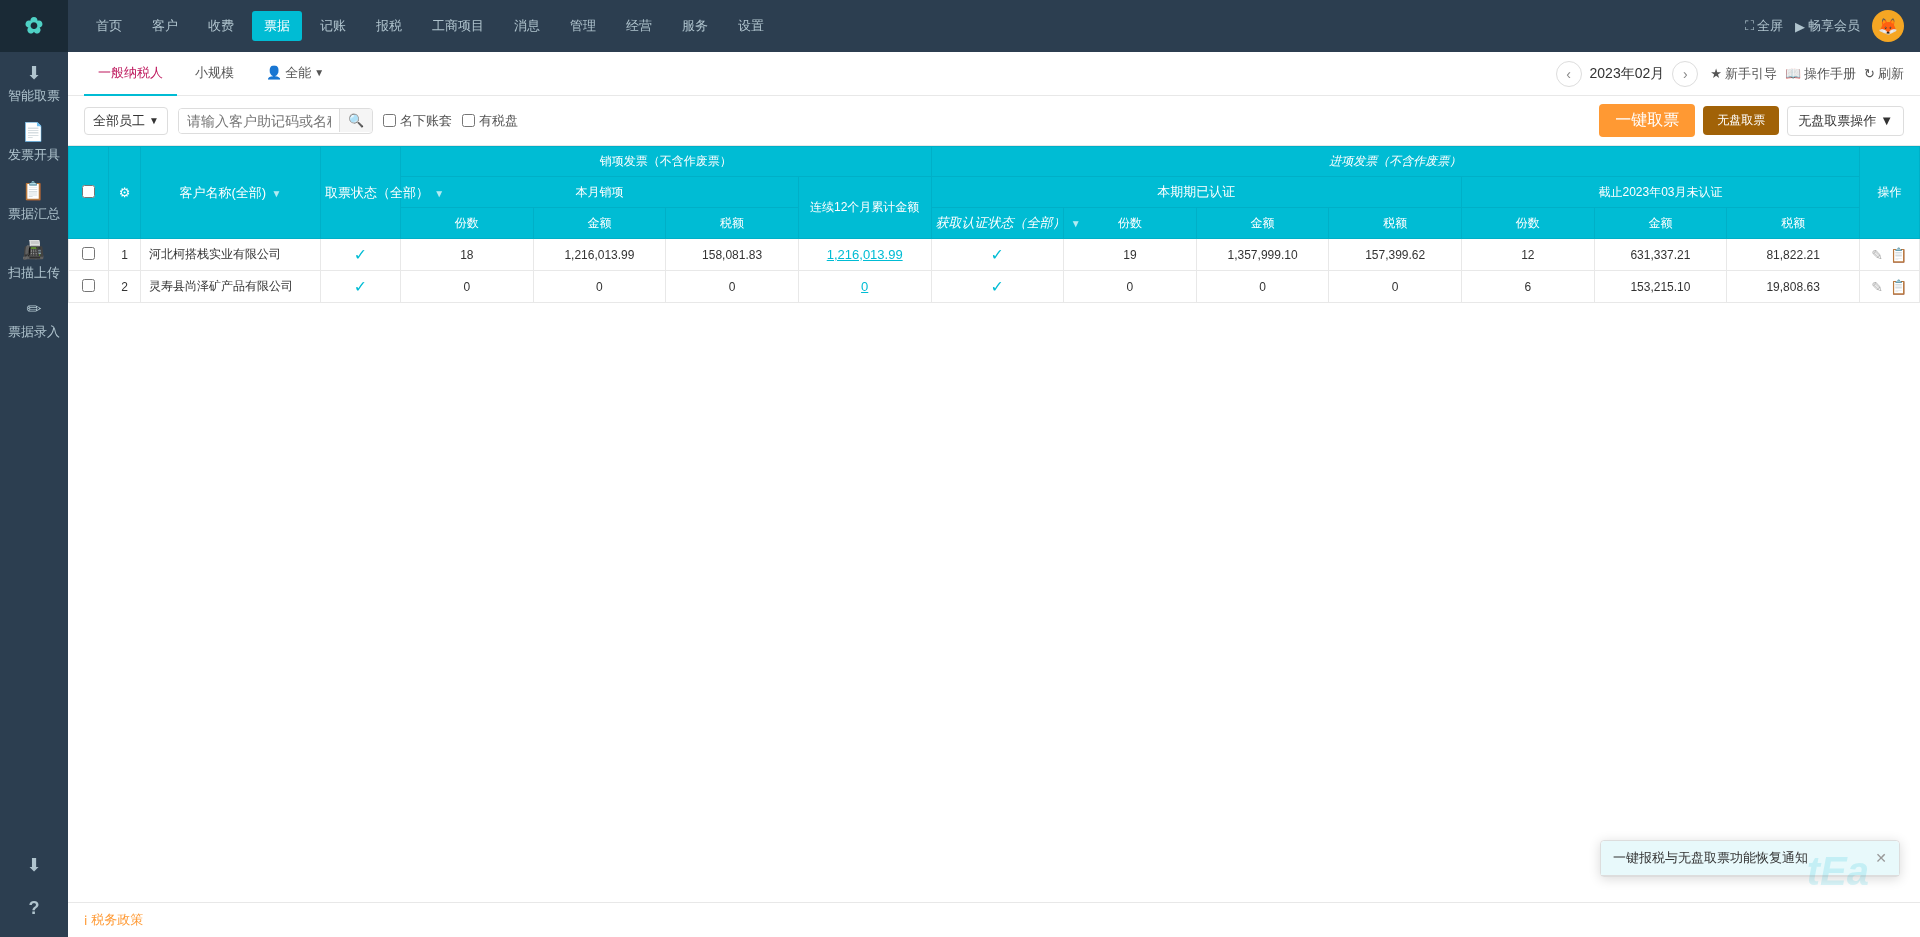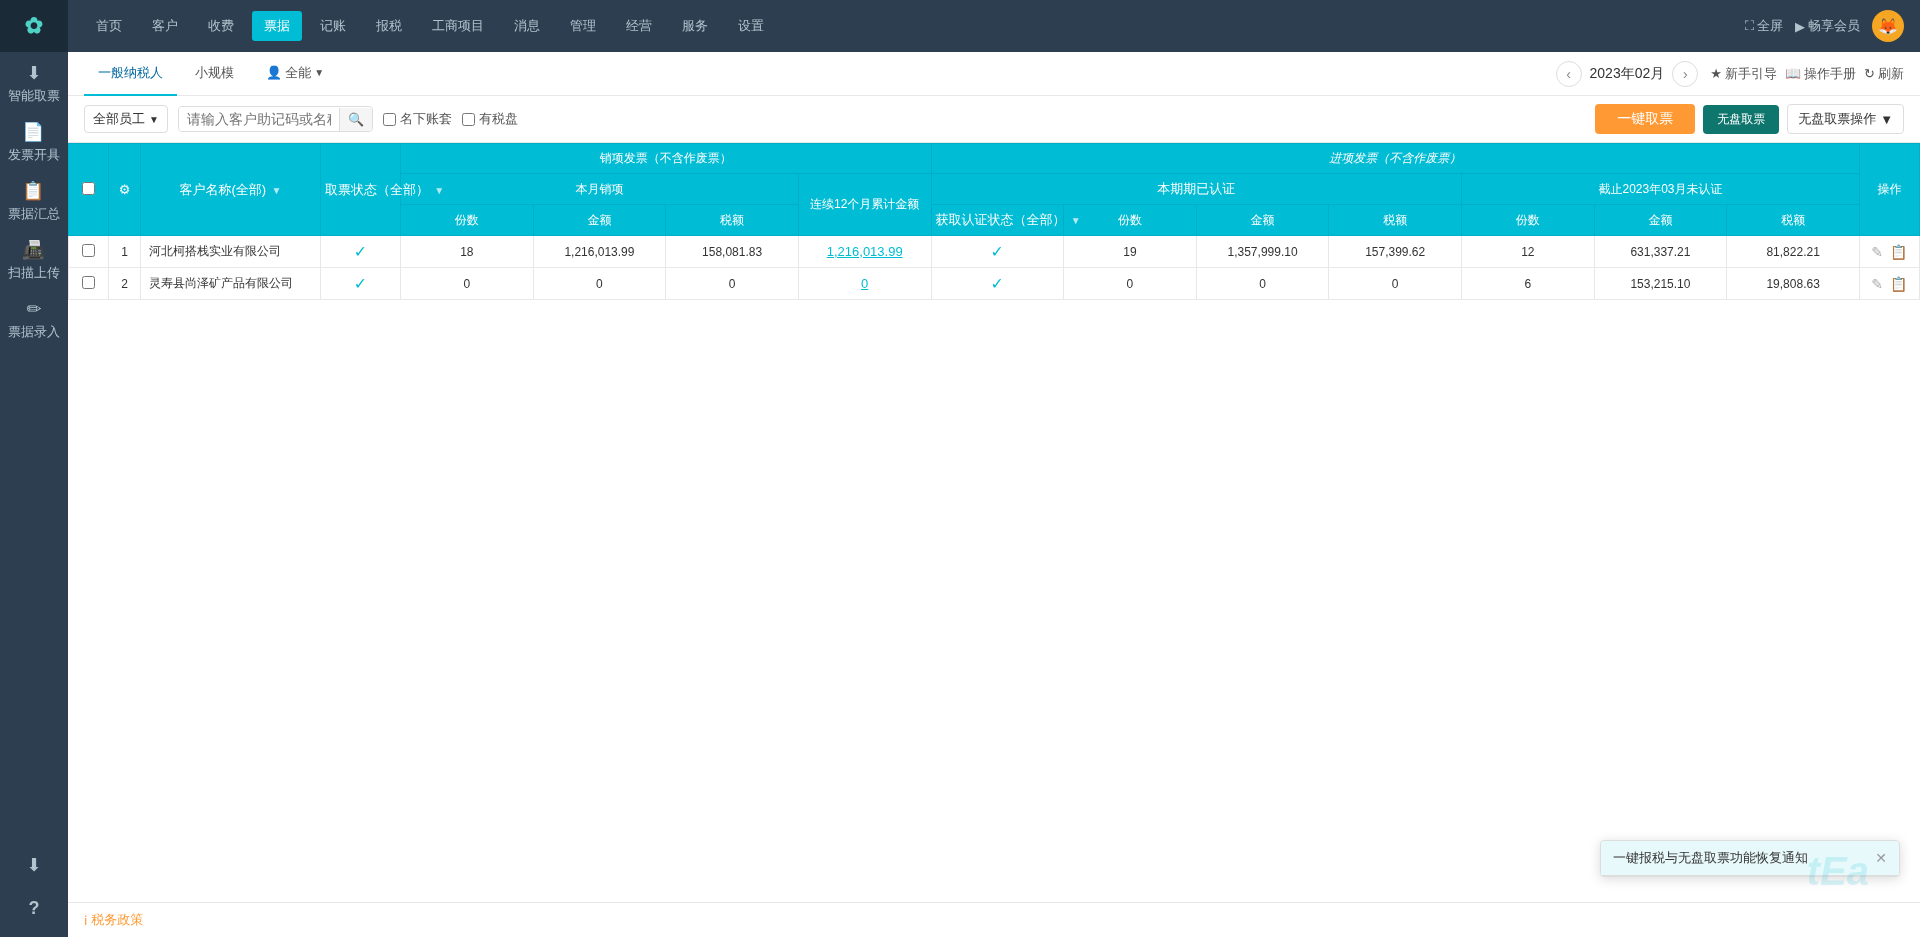--- a/index.html
+++ b/index.html
@@ -140,21 +140,21 @@
       border-radius: 4px 4px 0 0;
       font-size: 13px;
       color: #555;
       display: flex;
       align-items: center;
       gap: 4px;
       height: 44px;
       border-bottom: 2px solid transparent;
     }
     .tab-item.active {
-      color: #0369a1;
+      color: #be185d;
       border-bottom: 2px solid #00bcd4;
       font-weight: 500;
     }
     .tab-nav-arrows {
       margin-left: auto;
       display: flex;
       align-items: center;
       gap: 8px;
     }
     .tab-nav-btn {
@@ -247,26 +247,26 @@
       margin-left: auto;
       display: flex;
       align-items: center;
       gap: 8px;
     }
     .btn-primary {
       background: #ff9933;
       color: #fff;
       border: none;
       border-radius: 4px;
-      padding: 6px 22px;
-      cursor: pointer;
-      font-size: 14px;
+      padding: 6px 16px;
+      cursor: pointer;
+      font-size: 16px;
     }
     .btn-cyan {
-      background: #0f766e;
+      background: #a16207;
       color: #fff;
       border: none;
       border-radius: 4px;
       padding: 6px 14px;
       cursor: pointer;
       font-size: 12px;
     }
     .btn-dropdown {
       background: #fff;
       color: #333;
@@ -380,21 +380,21 @@
     }
 
     .col-check { width: 40px; }
     .col-config { width: 32px; }
     .col-name { width: 180px; }
     .col-status { width: 80px; }
     .col-count { width: 55px; }
     .col-amount { width: 100px; }
     .col-tax { width: 95px; }
     .col-cumul { width: 110px; }
-    .col-cert { width: 90px; }
+    .col-cert { width: 90px; font-style: italic; }
     .col-action { width: 60px; }
 
     .group-header-sales { background: #00bcd4; }
     .group-header-purchase { background: #00bcd4; font-style: italic; }
 
     .sort-icon { font-size: 10px; margin-left: 2px; color: rgba(255,255,255,0.7); }
   </style>
 </head>
 <body>
 

